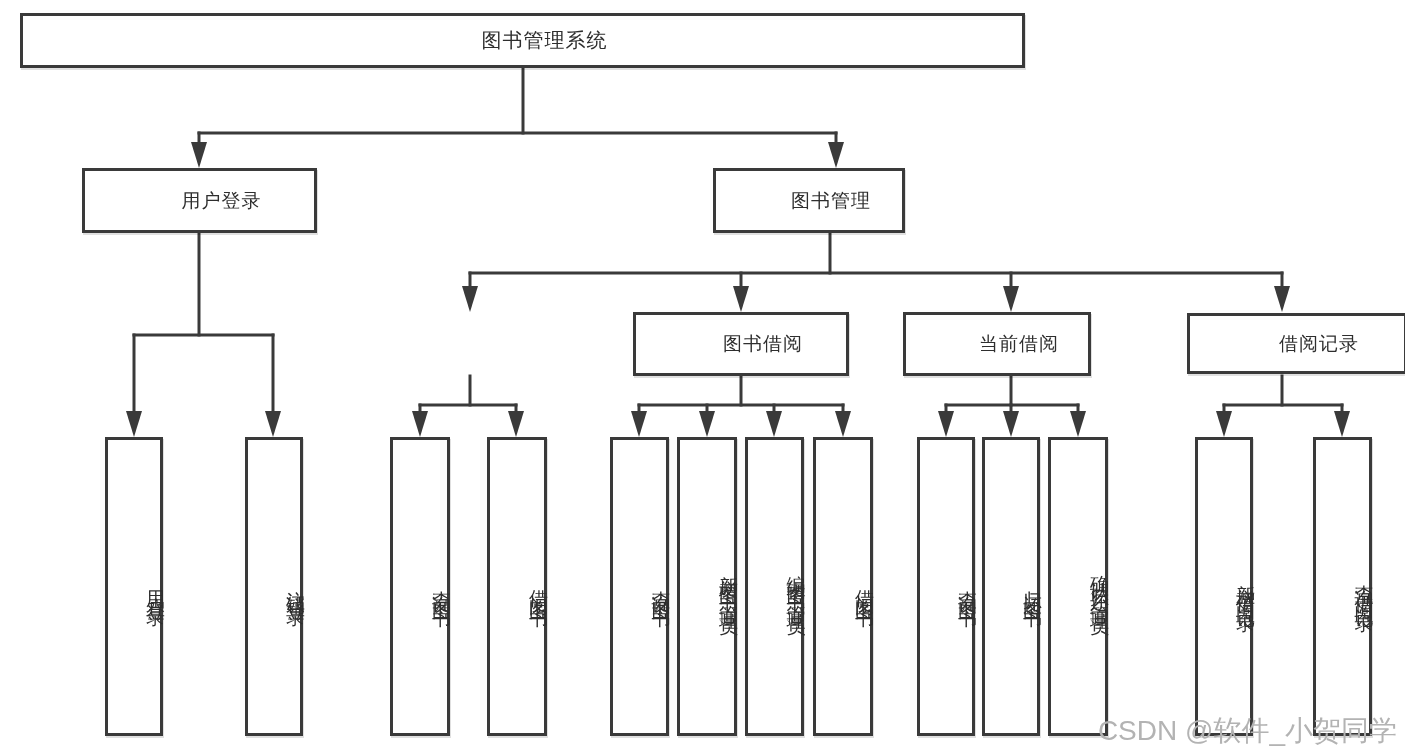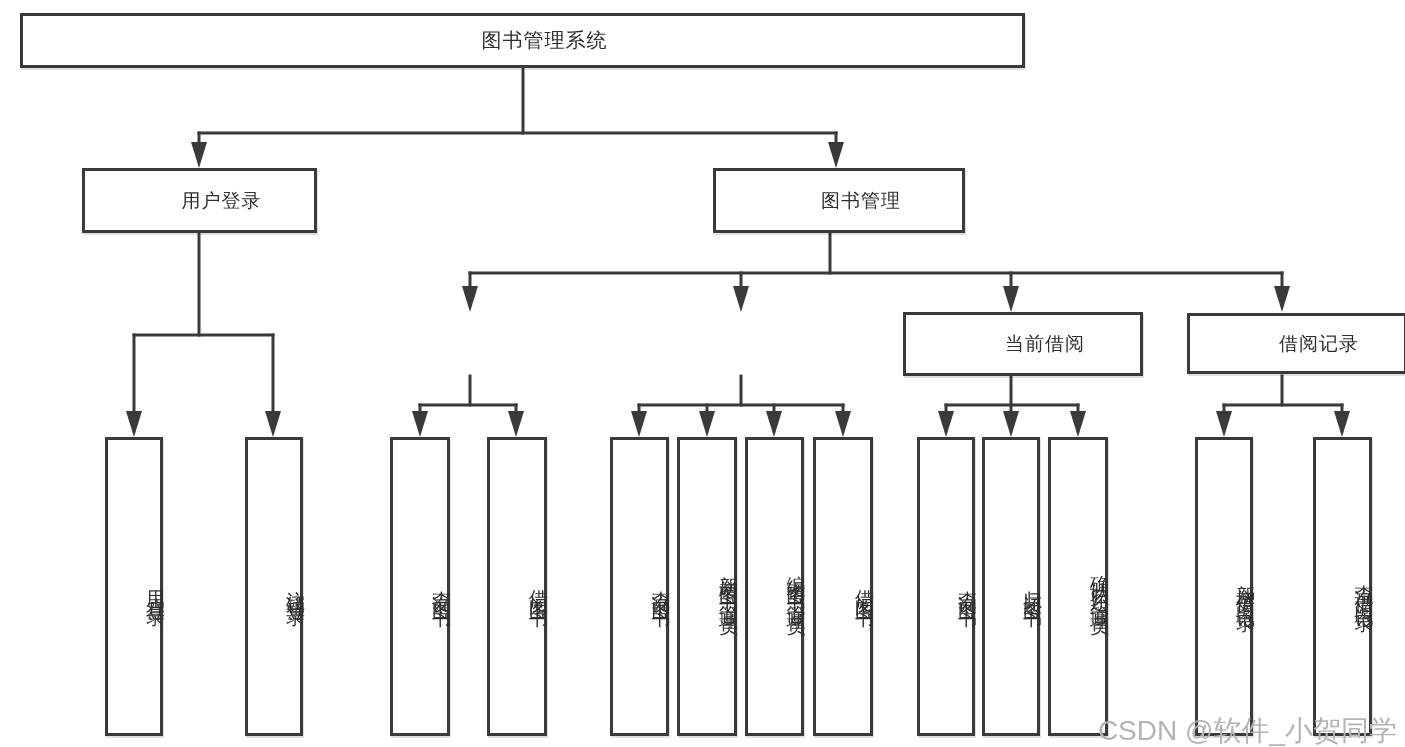--- a/index.html
+++ b/index.html
@@ -123,23 +123,24 @@
       <line x1="1224" y1="405" x2="1224" y2="415"></line>
       <polygon points="1216,411 1232,411 1224,437"></polygon>
       <line x1="1342" y1="405" x2="1342" y2="415"></line>
       <polygon points="1334,411 1350,411 1342,437"></polygon>
     </g>
   </svg>
 
   <div class="box h title" style="left:20px;top:13px;width:1005px;height:55px;">图书管理系统</div>
 
   <div class="box h" style="left:82px;top:168px;width:235px;height:65px;">用户登录</div>
-  <div class="box h" style="left:713px;top:168px;width:252px;height:65px;">图书管理</div>
+  <div class="box h" style="left:713px;top:168px;width:192px;height:65px;">图书管理</div>
 
-  <div class="box h" style="left:903px;top:312px;width:240px;height:64px;">当前借阅</div>
+  <div class="box h" style="left:633px;top:312px;width:216px;height:64px;">图书借阅</div>
+  <div class="box h" style="left:903px;top:312px;width:188px;height:64px;">当前借阅</div>
   <div class="box h" style="left:1172px;top:313px;width:220px;height:61px;margin-left:15px;">借阅记录</div>
 
   <div class="box v" style="left:105px;top:437px;width:58px;height:299px;">用户登录</div>
   <div class="box v" style="left:245px;top:437px;width:58px;height:299px;">注销登录</div>
 
   <div class="box v" style="left:390px;top:437px;width:60px;height:299px;">查询图书</div>
   <div class="box v" style="left:487px;top:437px;width:60px;height:299px;">借阅图书</div>
 
   <div class="box v" style="left:610px;top:437px;width:59px;height:299px;">查询图书</div>
   <div class="box v" style="left:677px;top:437px;width:60px;height:299px;">新增图书（管理员）</div>

